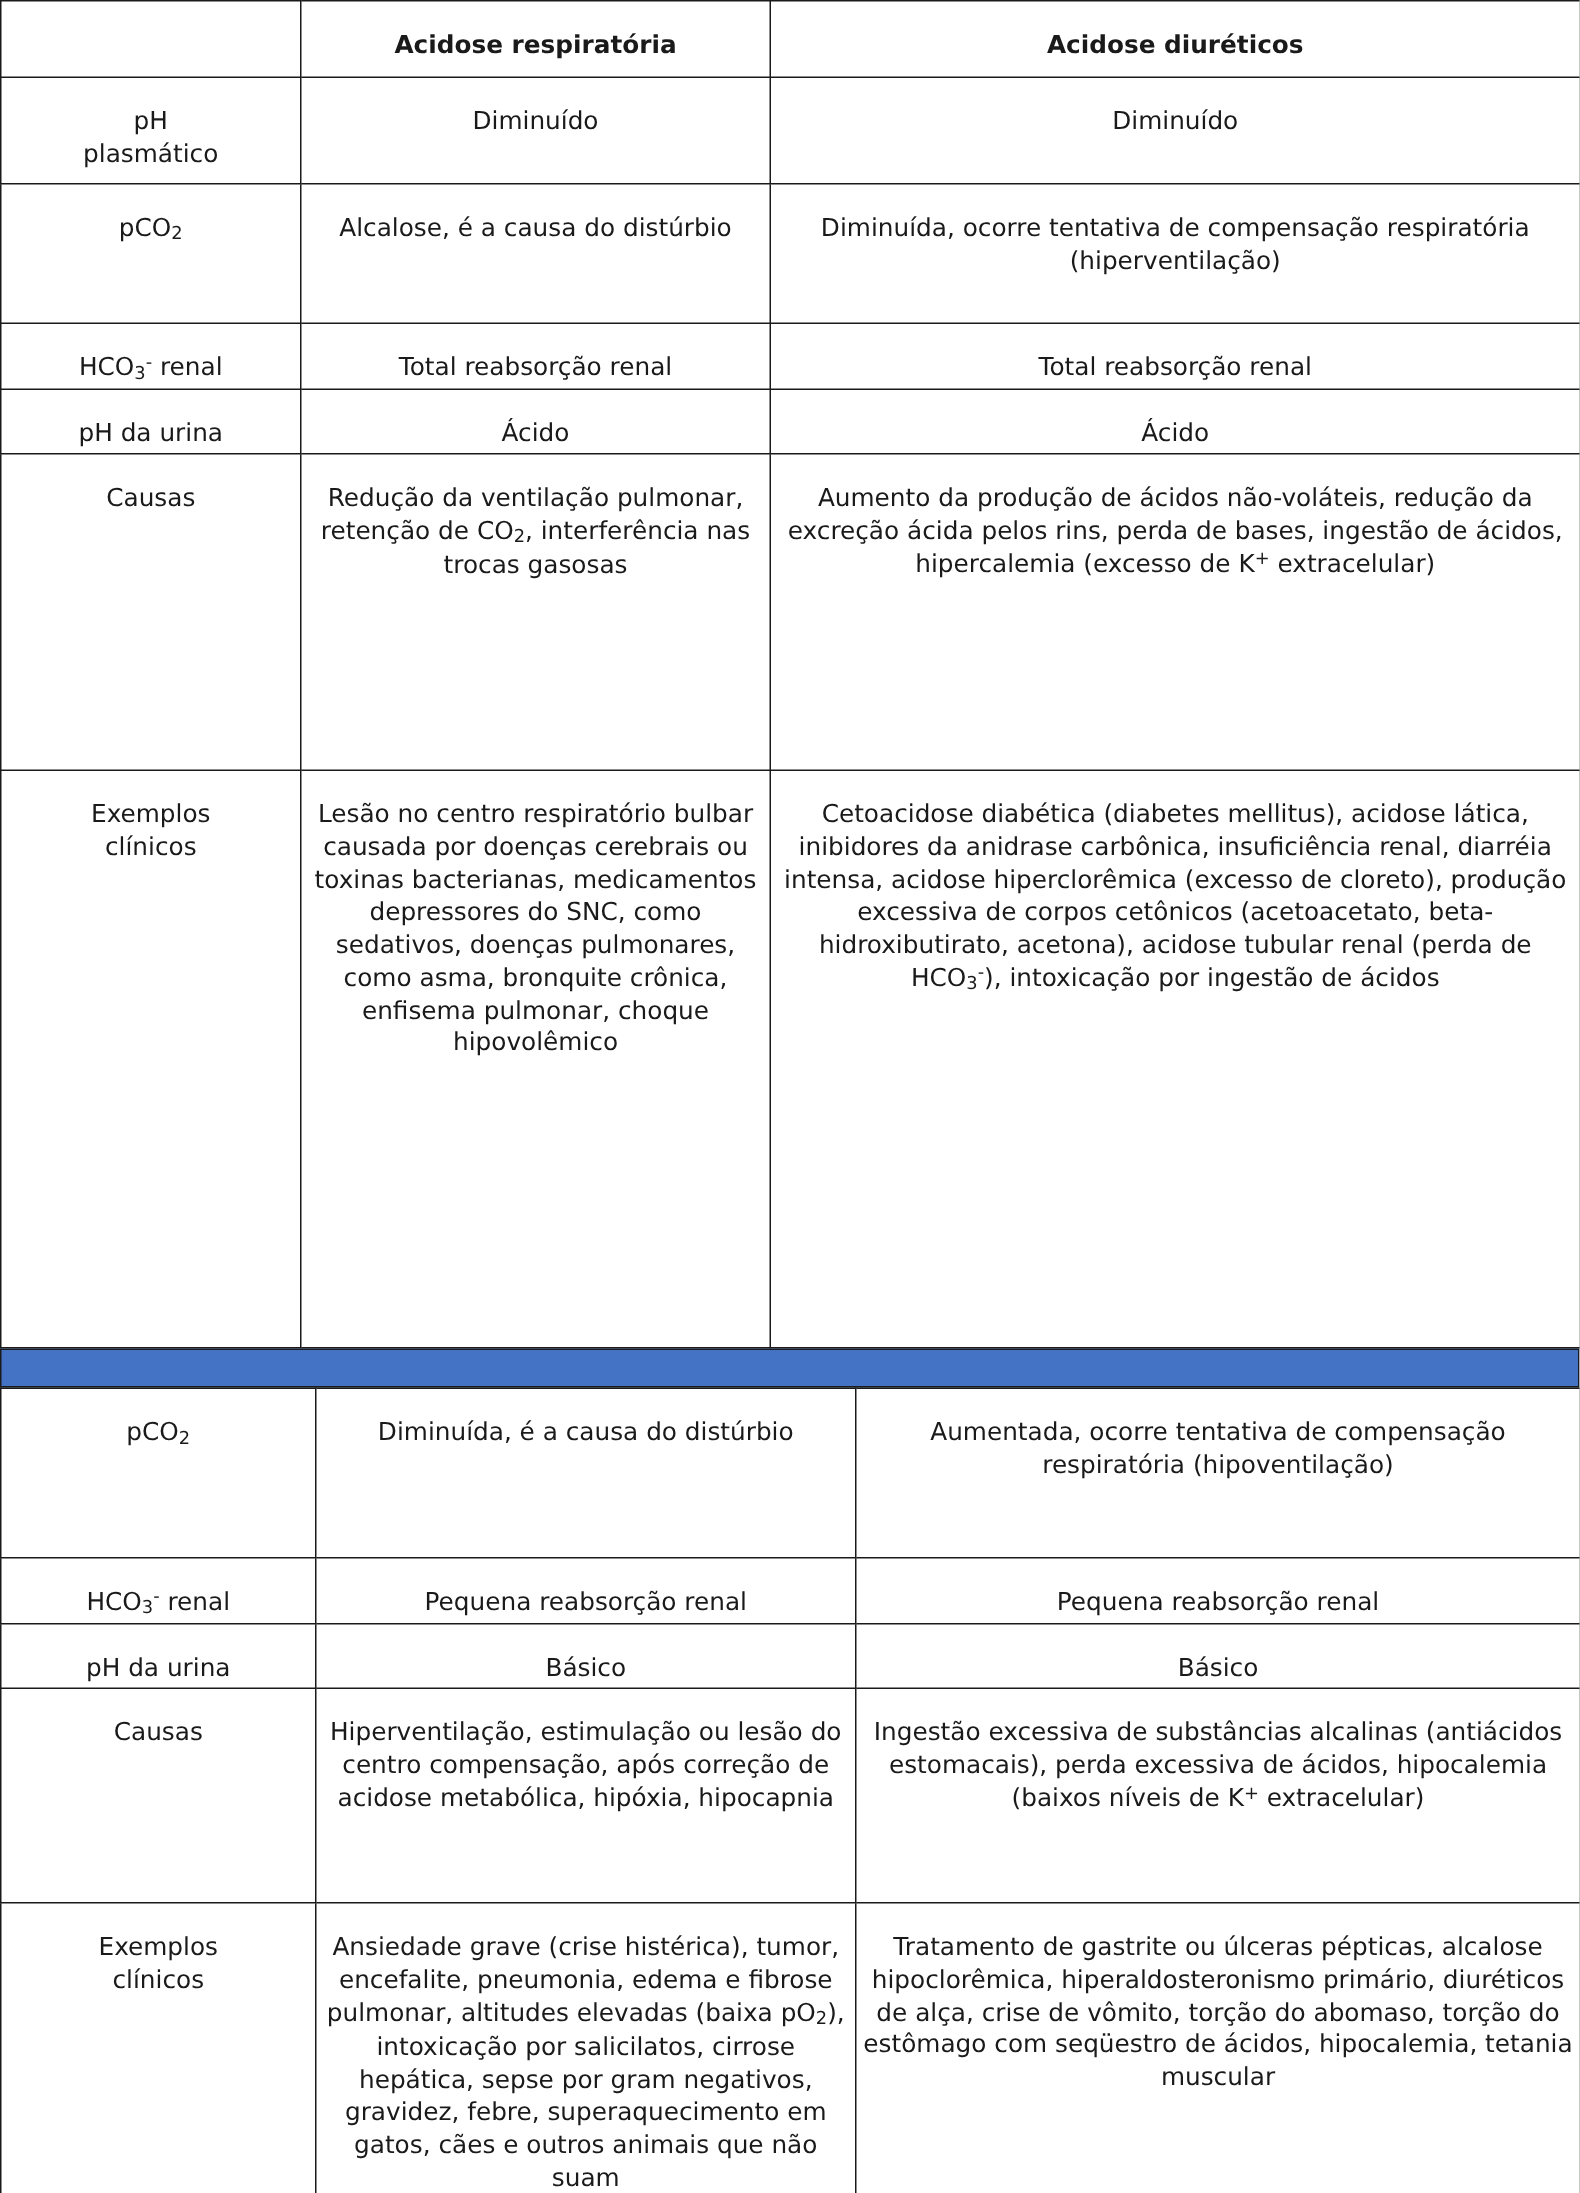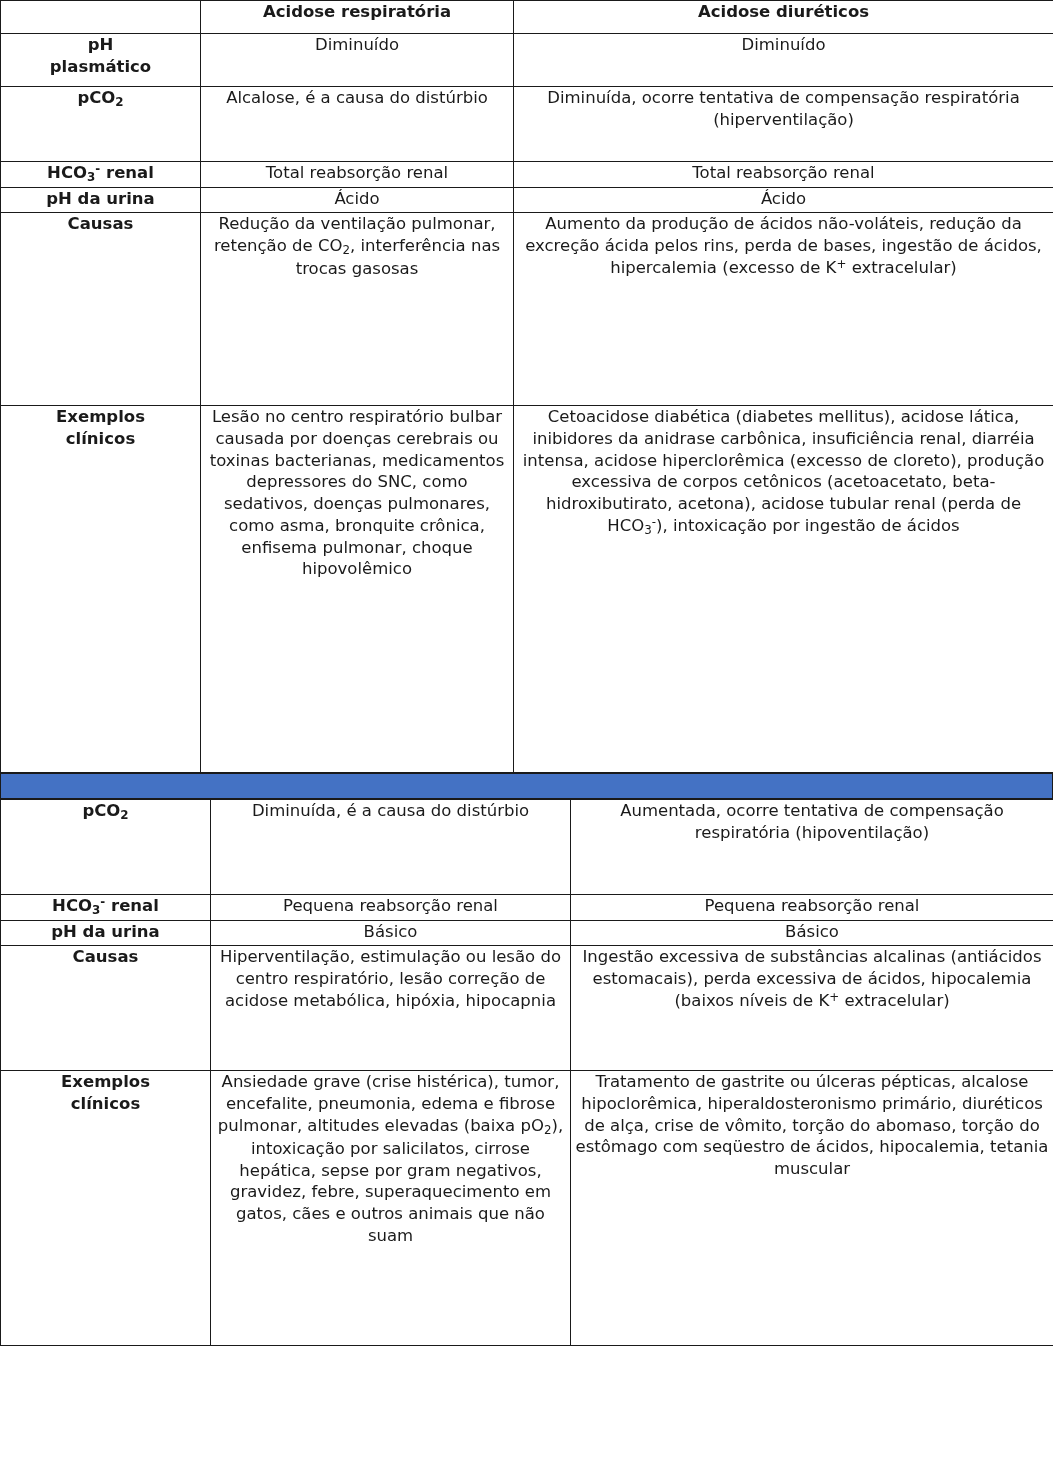--- a/index.html
+++ b/index.html
@@ -23,30 +23,30 @@
   }
   table.acid-table {
     border-collapse: collapse;
     width: 1053px;
     table-layout: fixed;
   }
   table.acid-table td {
     border: 1.6px solid #1a1a1a;
     vertical-align: top;
     text-align: center;
-    padding: 0 4px 2px 4px;
+    padding: 18px 4px 2px 4px;
     font-size: 16.5px;
     line-height: 1.32;
     font-family: "DejaVu Sans", "Liberation Sans", sans-serif;
     color: #1a1a1a;
     word-wrap: break-word;
   }
   td.rowhead {
     color: #3E69C4;
-    font-weight: bold;
+    font-weight: normal;
     font-size: 16.5px;
     text-align: center;
     vertical-align: top;
   }
   td.colhead {
     color: #3E69C4;
     font-weight: bold;
     font-size: 18px;
     text-align: center;
     vertical-align: top;
@@ -147,21 +147,21 @@
       </tr>
 
       <tr>
         <td class="rowhead">pH da urina</td>
         <td>Básico</td>
         <td>Básico</td>
       </tr>
 
       <tr>
         <td class="rowhead" style="height:122px">Causas</td>
-        <td>Hiperventilação, estimulação ou lesão do centro respiratório, lesão correção de acidose metabólica, hipóxia, hipocapnia</td>
+        <td>Hiperventilação, estimulação ou lesão do centro compensação, após correção de acidose metabólica, hipóxia, hipocapnia</td>
         <td>Ingestão excessiva de substâncias alcalinas (antiácidos estomacais), perda excessiva de ácidos, hipocalemia (baixos níveis de K<sup>+</sup> extracelular)</td>
       </tr>
 
       <tr>
         <td class="rowhead" style="height:272px">Exemplos<br>clínicos</td>
         <td>Ansiedade grave (crise histérica), tumor, encefalite, pneumonia, edema e fibrose pulmonar, altitudes elevadas (baixa pO<sub>2</sub>), intoxicação por salicilatos, cirrose hepática, sepse por gram negativos, gravidez, febre, superaquecimento em gatos, cães e outros animais que não suam</td>
         <td>Tratamento de gastrite ou úlceras pépticas, alcalose hipoclorêmica, hiperaldosteronismo primário, diuréticos de alça, crise de vômito, torção do abomaso, torção do estômago com seqüestro de ácidos, hipocalemia, tetania muscular</td>
       </tr>
     </tbody>
   </table>

